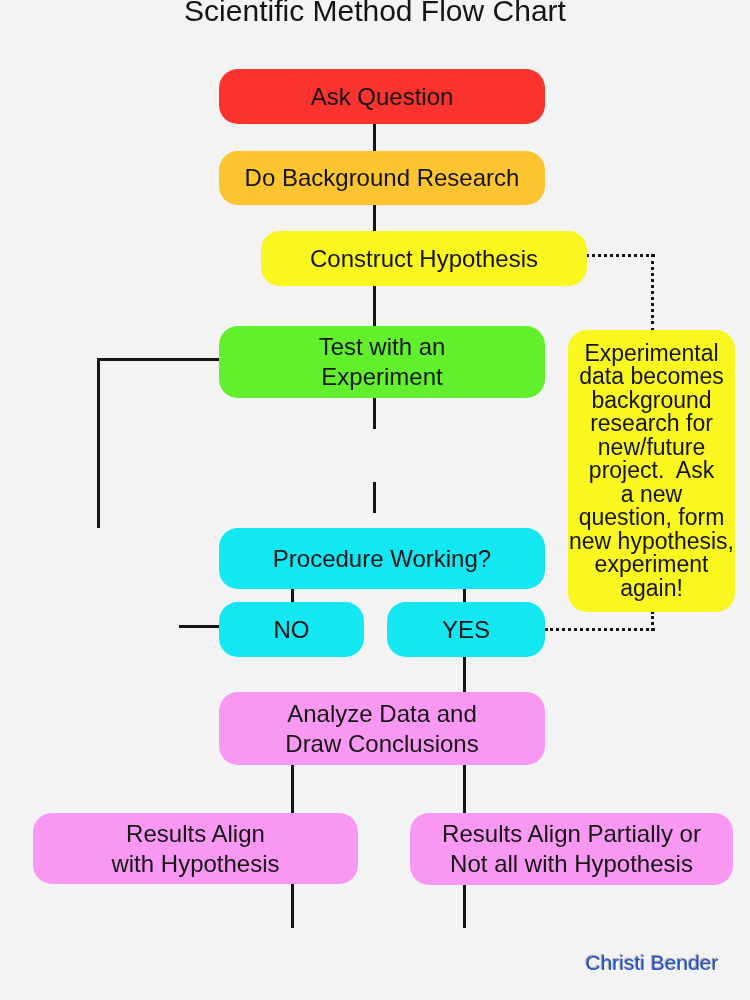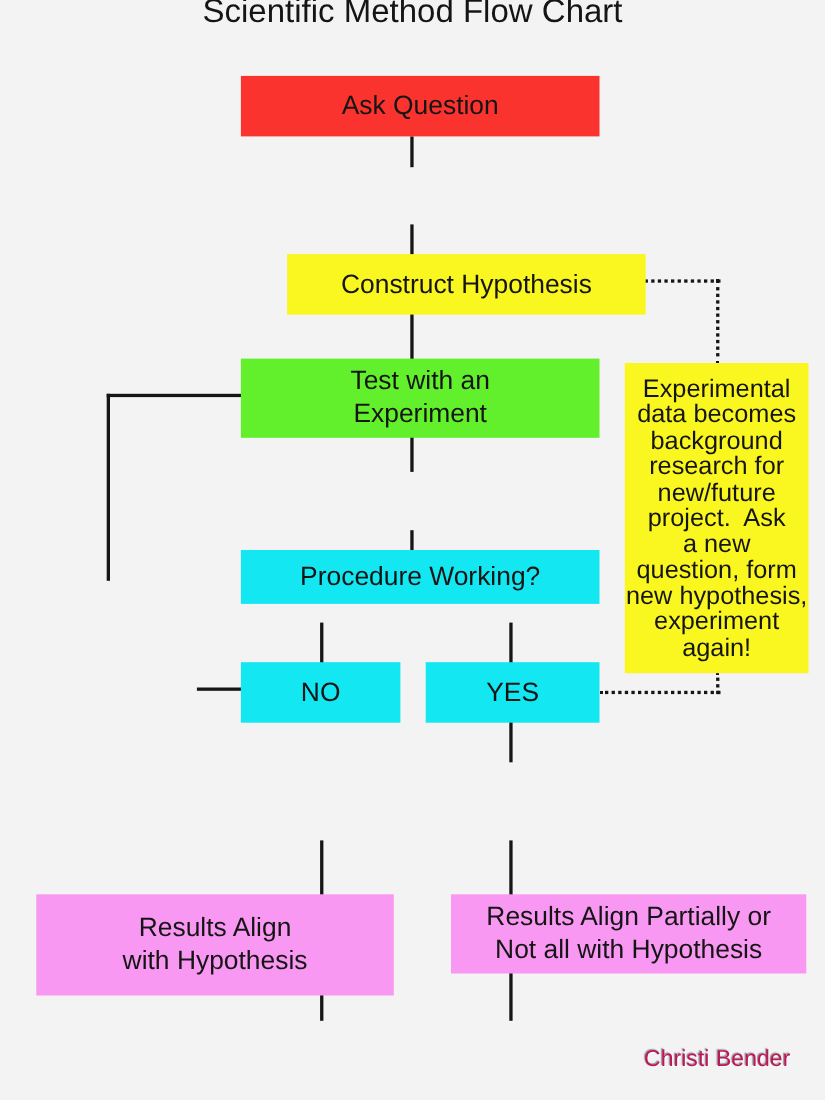--- a/index.html
+++ b/index.html
@@ -28,20 +28,21 @@
   .node{
     position:absolute;
     display:flex;
     align-items:center;
     justify-content:center;
     text-align:center;
     color:#151515;
     font-size:24px;
     line-height:30px;
     white-space:pre-line;
+    border-radius:19px;
   }
   .note{
     font-size:23px;
     line-height:23.5px;
   }
   .line{
     position:absolute;
     background:#151515;
   }
   .dot-h{
@@ -54,21 +55,21 @@
     width:0;
     border-left:3px dotted #151515;
   }
   .watermark{
     position:absolute;
     left:567px;
     top:951px;
     width:170px;
     text-align:center;
     font-size:21px;
-    color:#be185d;
+    color:#1d4ed8;
     text-shadow:-1px -1px 1px rgba(110,110,110,0.75), 1px 1px 1px rgba(255,255,255,0.95);
   }
 </style>
 </head>
 <body>
 
 <div class="canvas">
 
   <div class="page-title">Scientific Method Flow Chart</div>
 
@@ -91,32 +92,35 @@
 
   <div class="dot-h" style="left:545px;top:254px;width:110px;"></div>
   <div class="dot-v" style="left:651px;top:254px;height:77px;"></div>
   <div class="dot-v" style="left:651px;top:611px;height:20px;"></div>
   <div class="dot-h" style="left:545px;top:628px;width:110px;"></div>
 
   <div class="node" style="left: 219px; top: 69px; width: 326px; height: 55px; background-color: rgb(250, 51, 46);">
     <span>Ask Question</span>
   </div>
 
+  <div class="node" style="left: 219px; top: 151px; width: 326px; height: 54px; background-color: rgb(252, 196, 48);">
+    <span>Do Background Research</span>
+  </div>
 
   <div class="node" style="left: 219px; top: 231px; width: 326px; height: 55px; background-color: rgb(249, 246, 32); margin-left: 42px;">
     <span>Construct Hypothesis</span>
   </div>
 
   <div class="node" style="left: 219px; top: 326px; width: 326px; height: 72px; background-color: rgb(97, 240, 43);">
     <span>Test with an
 Experiment</span>
   </div>
 
 
-  <div class="node" style="left: 219px; top: 500px; width: 326px; height: 49px; background-color: rgb(19, 231, 242);">
+  <div class="node" style="left: 219px; top: 528px; width: 326px; height: 61px; background-color: rgb(19, 231, 242);">
     <span>Procedure Working?</span>
   </div>
 
   <div class="node" style="left: 219px; top: 602px; width: 145px; height: 55px; background-color: rgb(19, 231, 242);">
     <span>NO</span>
   </div>
 
   <div class="node" style="left: 387px; top: 602px; width: 158px; height: 55px; background-color: rgb(19, 231, 242);">
     <span>YES</span>
   </div>
@@ -129,22 +133,26 @@
 research for
 new/future
 project.&nbsp; Ask
 a new
 question, form
 new hypothesis,
 experiment
 again!</span>
   </div>
 
+  <div class="node" style="left: 219px; top: 692px; width: 326px; height: 73px; background-color: rgb(249, 152, 242);">
+    <span>Analyze Data and
+Draw Conclusions</span>
+  </div>
 
-  <div class="node" style="left: 33px; top: 813px; width: 325px; height: 92px; background-color: rgb(249, 152, 242);">
+  <div class="node" style="left: 33px; top: 813px; width: 325px; height: 71px; background-color: rgb(249, 152, 242);">
     <span>Results Align
 with Hypothesis</span>
   </div>
 
   <div class="node" style="left: 410px; top: 813px; width: 323px; height: 72px; background-color: rgb(249, 152, 242);">
     <span>Results Align Partially or
 Not all with Hypothesis</span>
   </div>
 
 

